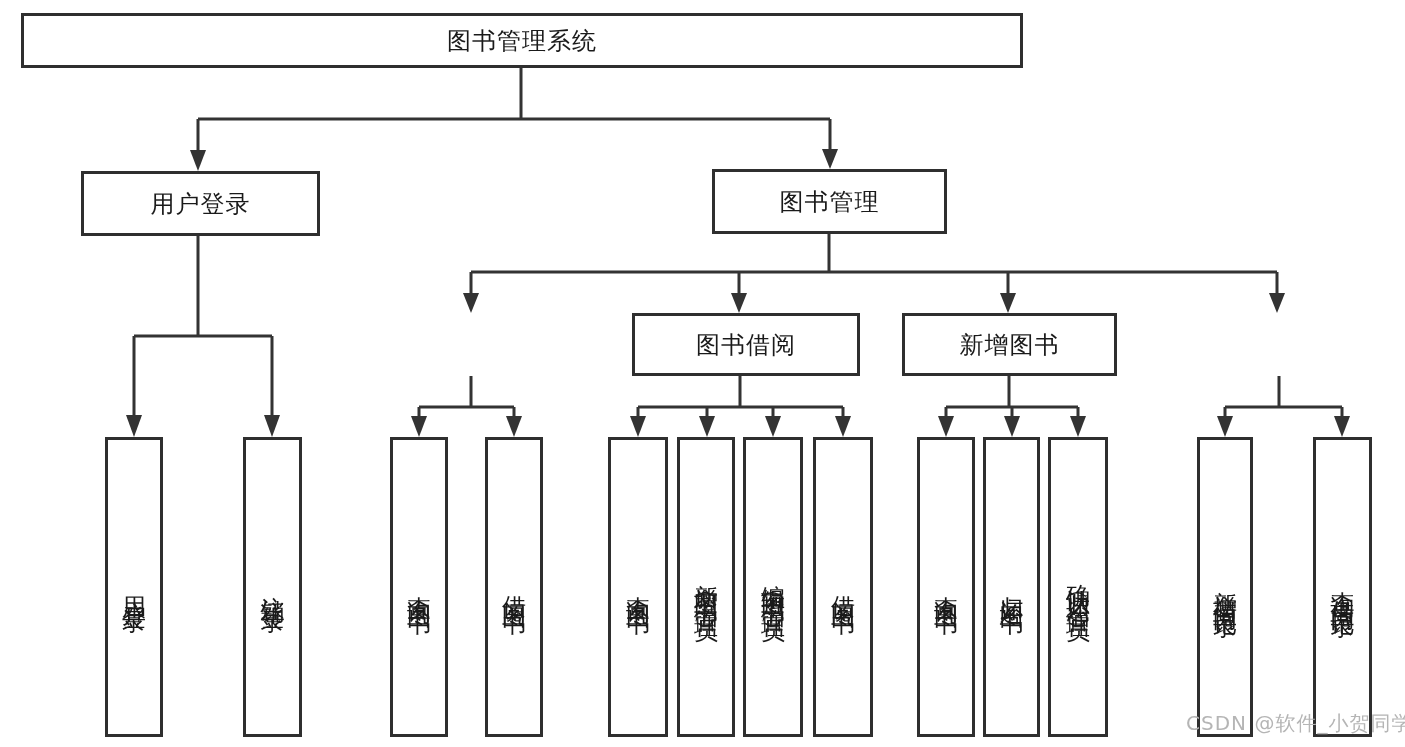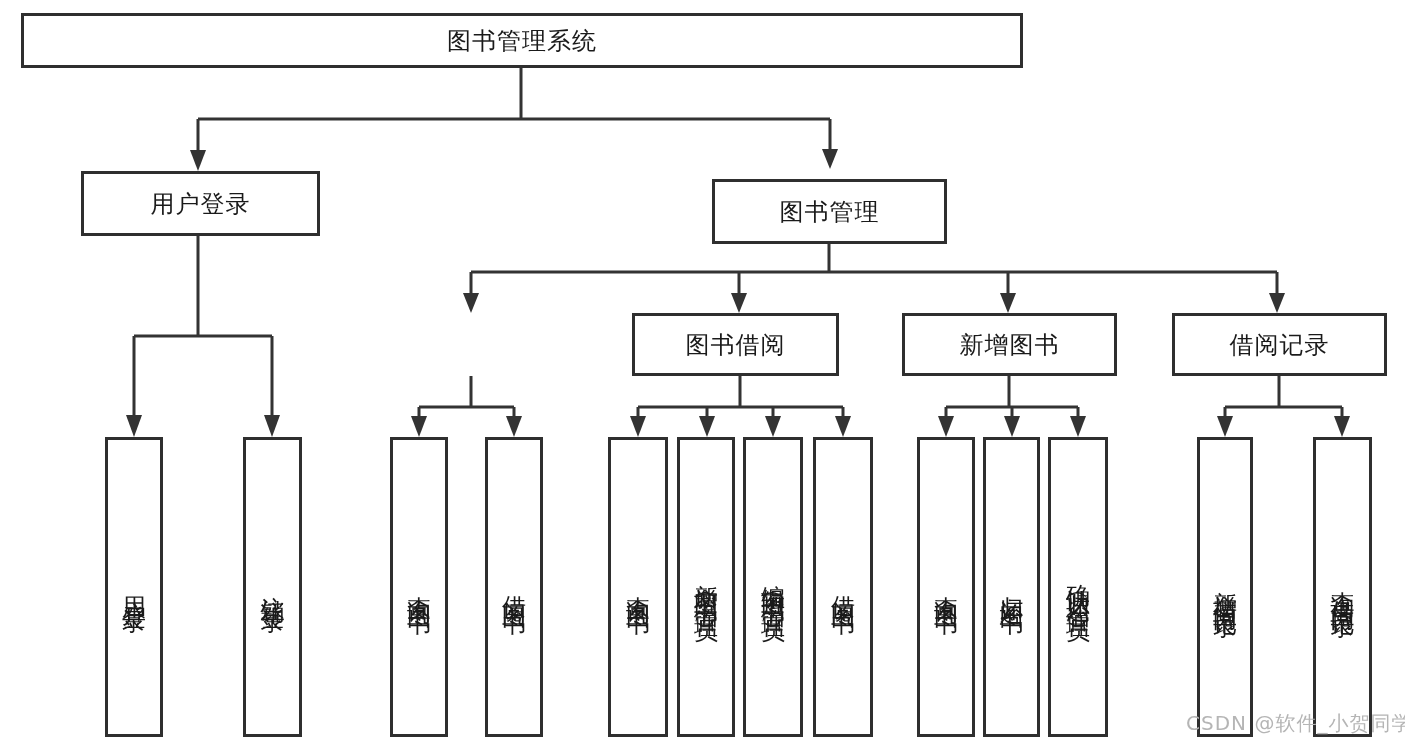--- a/index.html
+++ b/index.html
@@ -101,32 +101,29 @@
     </g>
   </svg>
 
   <div class="box" style="left:21px;top:13px;width:1002px;height:55px">
     <span class="h-label">图书管理系统</span>
   </div>
 
   <div class="box" style="left:81px;top:171px;width:239px;height:65px">
     <span class="h-label">用户登录</span>
   </div>
-  <div class="box" style="left:712px;top:179px;width:235px;height:65px">
+  <div class="box" style="left:712px;top:169px;width:235px;height:65px">
     <span class="h-label">图书管理</span>
   </div>
 
-  <div class="box" style="left:632px;top:313px;width:207px;height:63px">
+  <div class="box" style="left:632px;top:313px;width:228px;height:63px">
     <span class="h-label">图书借阅</span>
   </div>
   <div class="box" style="left:902px;top:313px;width:215px;height:63px">
     <span class="h-label">新增图书</span>
-  </div>
-  <div class="box" style="left:1172px;top:313px;width:215px;height:63px">
-    <span class="h-label">借阅记录</span>
   </div>
 
   <div class="box tall" style="left:105px;top:437px;width:58px;height:300px">
     <span>用户登录</span>
   </div>
   <div class="box tall" style="left:243px;top:437px;width:59px;height:300px">
     <span>注销登录</span>
   </div>
 
   <div class="box tall" style="left:390px;top:437px;width:58px;height:300px">

